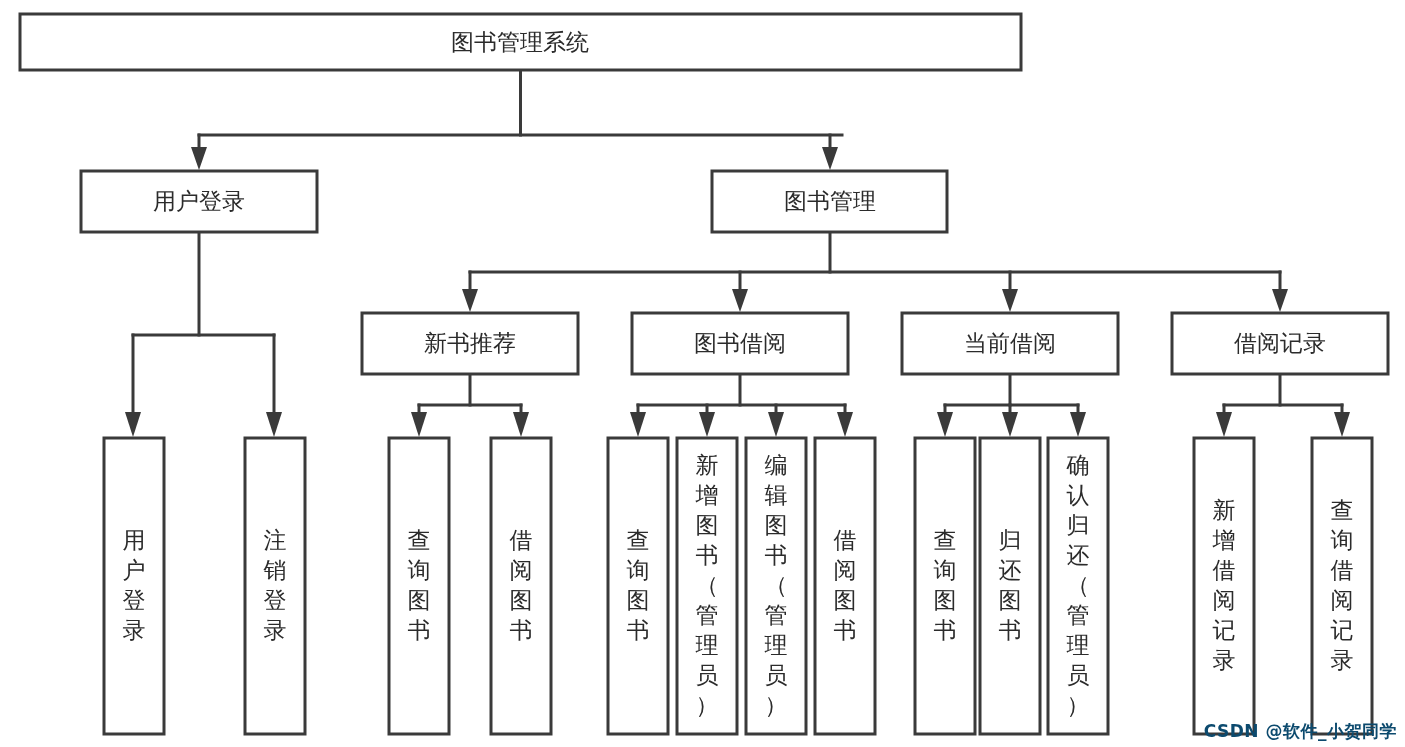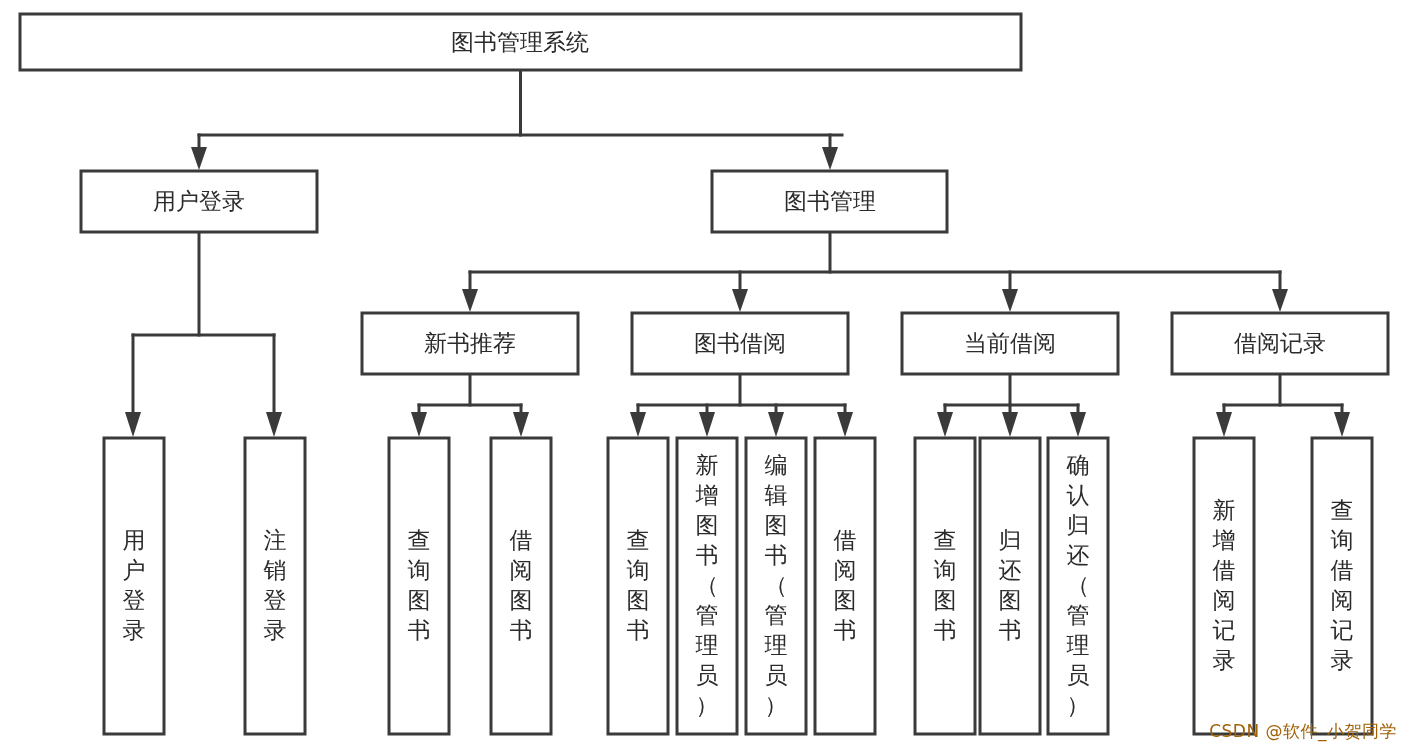--- a/index.html
+++ b/index.html
@@ -22,26 +22,27 @@
   }
   .node-label-vert{
     fill:#2b2b2b;
     font-family:"DejaVu Sans","Liberation Sans",sans-serif;
     font-size:23px;
     text-anchor:middle;
   }
   .watermark{
     position:absolute;
     right:8px;bottom:4px;
-    color:#a16207;
+    color:#0c4a6e;
     font-family:"DejaVu Sans","Liberation Sans",sans-serif;
     font-size:17px;
     letter-spacing:0.5px;
     white-space:nowrap;
     pointer-events:none;
+    font-weight:bold;
   }
 </style>
 </head>
 <body>
 
 <div id="diagram-root">
 
   <svg id="flowchart" viewBox="0 0 1405 747">
 
     <g>

